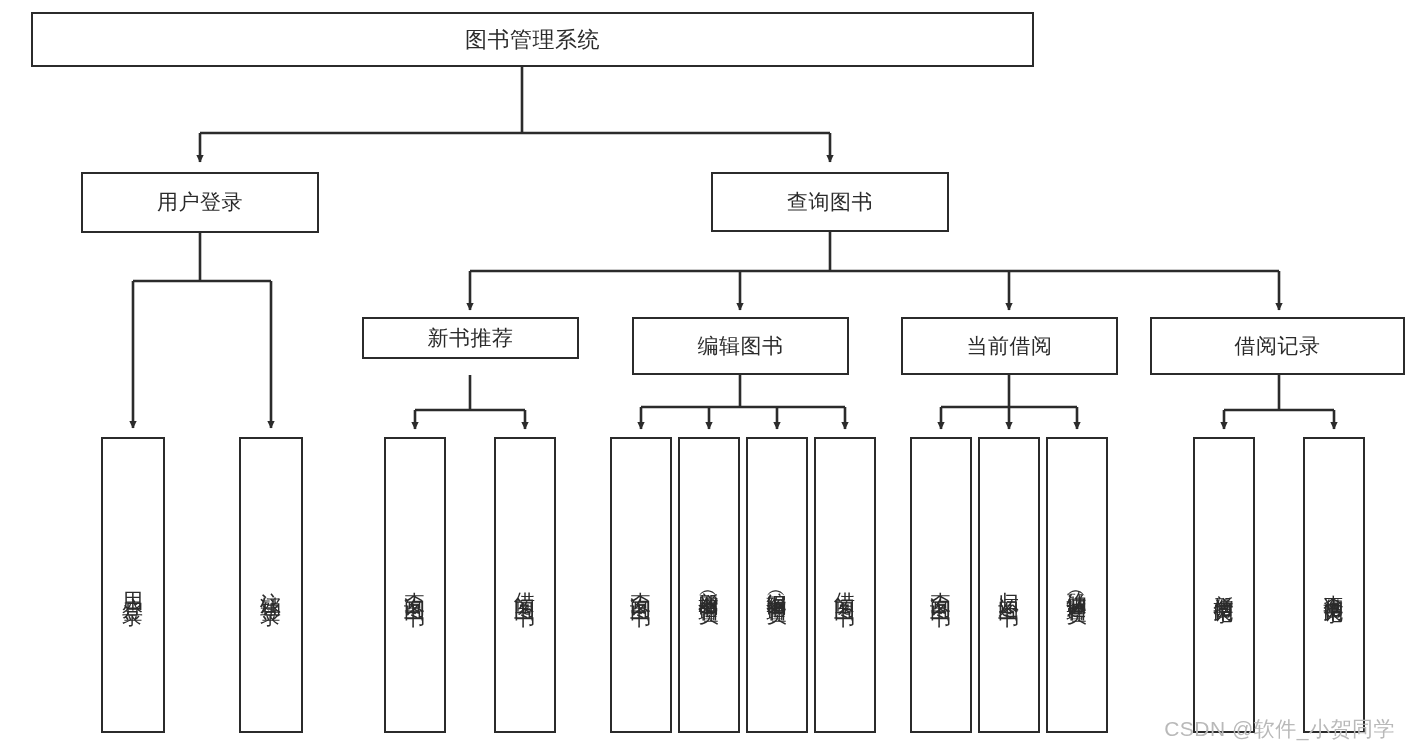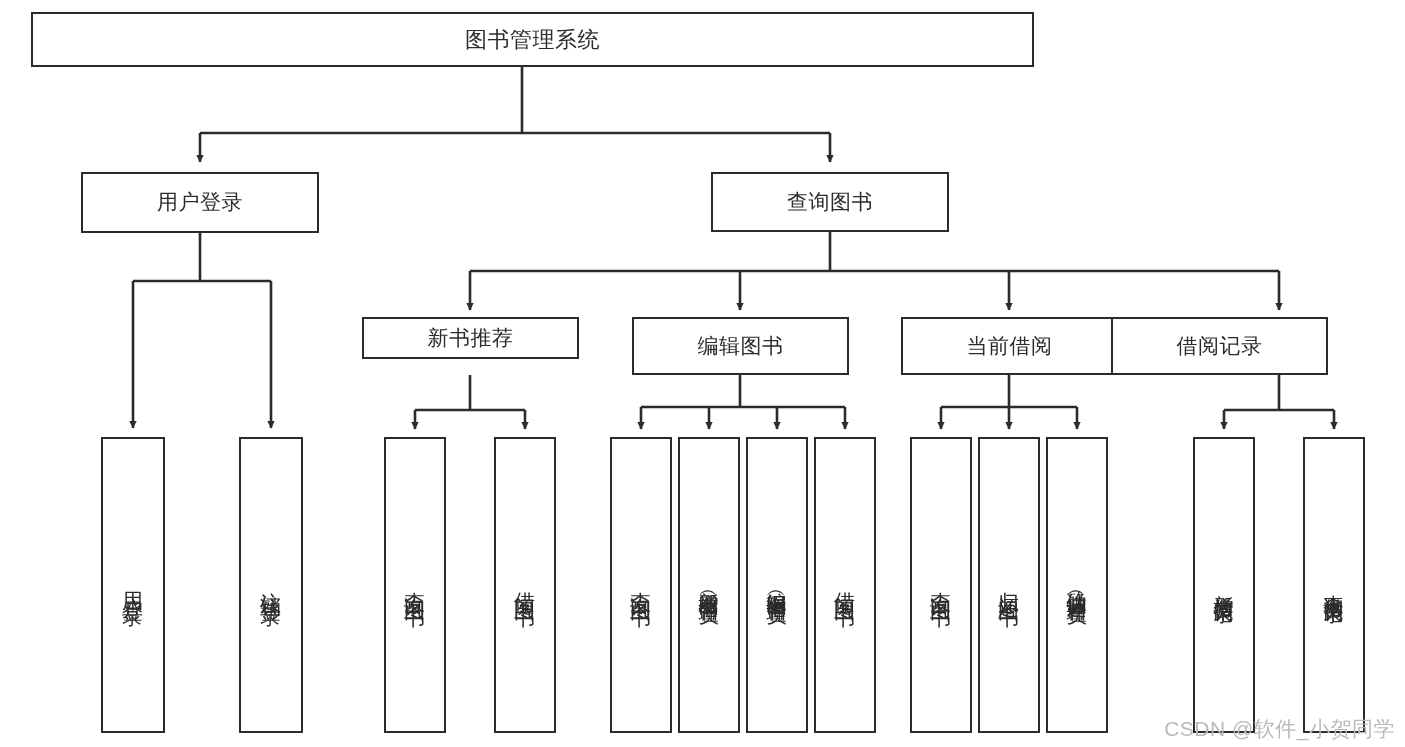--- a/index.html
+++ b/index.html
@@ -158,21 +158,21 @@
   </div>
 
   <div class="node horizontal" style="left:632px; top:317px; width:217px; height:58px;">
     <span class="node-label">编辑图书</span>
   </div>
 
   <div class="node horizontal" style="left:901px; top:317px; width:217px; height:58px;">
     <span class="node-label">当前借阅</span>
   </div>
 
-  <div class="node horizontal" style="left:1111px; top:317px; width:217px; height:58px;">
+  <div class="node horizontal" style="left:1150px; top:317px; width:255px; height:58px;">
     <span class="node-label">借阅记录</span>
   </div>
 
   <div class="node leaf" style="left:101px; top:437px; width:64px; height:296px;">
     <span class="node-label">用户登录</span>
   </div>
 
   <div class="node leaf" style="left:239px; top:437px; width:64px; height:296px;">
     <span class="node-label">注销登录</span>
   </div>

